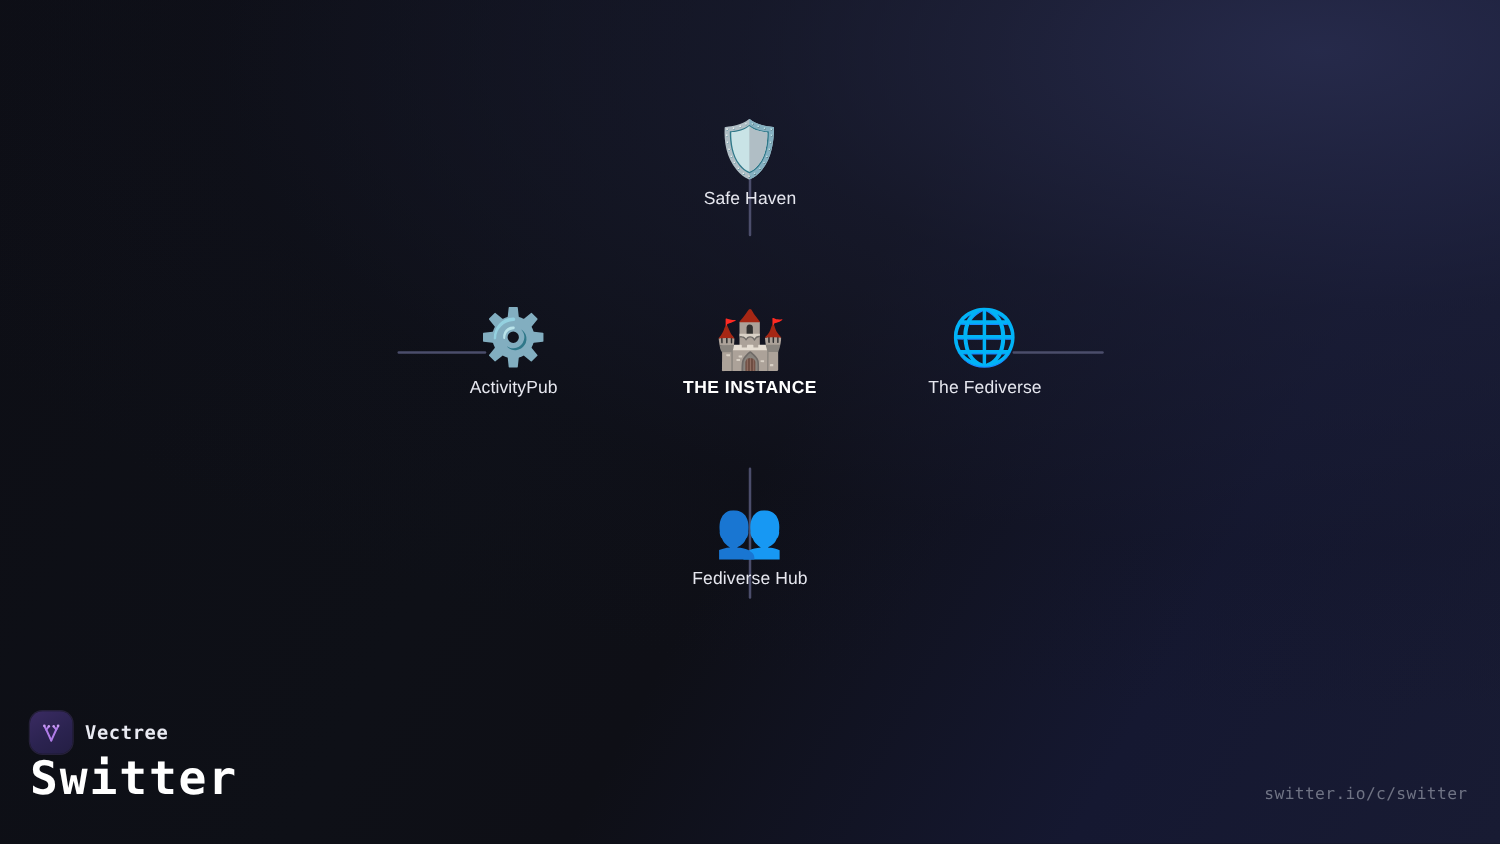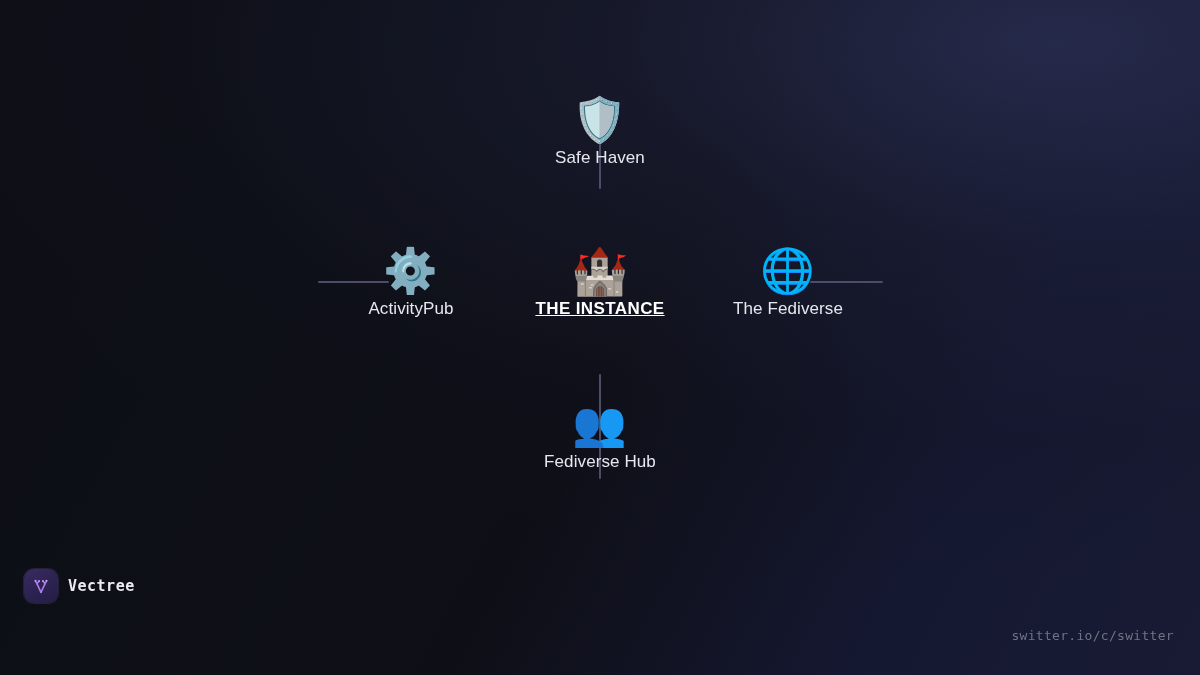--- a/index.html
+++ b/index.html
@@ -47,33 +47,32 @@
     font-size: 44px;
     line-height: 52px;
     height: 52px;
     display: flex;
     align-items: center;
     justify-content: center;
     user-select: none;
   }
   .node-label {
     margin-top: 4px;
-    font-size: 17px;
+    font-size: 14px;
     line-height: 16px;
     color: #e6e7ef;
     text-align: center;
     white-space: nowrap;
     letter-spacing: 0.1px;
   }
   .node.center .node-icon { font-size: 46px; }
   .node.center .node-label {
     font-weight: bold;
     color: #ffffff;
     letter-spacing: 0.4px;
-    text-decoration: underline;
   }
 
   
   #footer {
     position: absolute;
     left: 0;
     right: 0;
     bottom: 0;
     height: 120px;
   }
@@ -178,17 +177,18 @@
             <circle cx="6.0" cy="6.2" r="1.15"></circle>
             <circle cx="9.9" cy="6.6" r="1.05"></circle>
             <circle cx="18.0" cy="6.2" r="1.15"></circle>
             <circle cx="14.1" cy="6.6" r="1.05"></circle>
           </g>
         </svg>
       </div>
       <div id="brand-name">Vectree</div>
     </div>
 
+    <div id="page-title">Switter</div>
 
     <div id="footer-url">switter.io/c/switter</div>
   </div>
 
 </div>
 
 </body></html>

